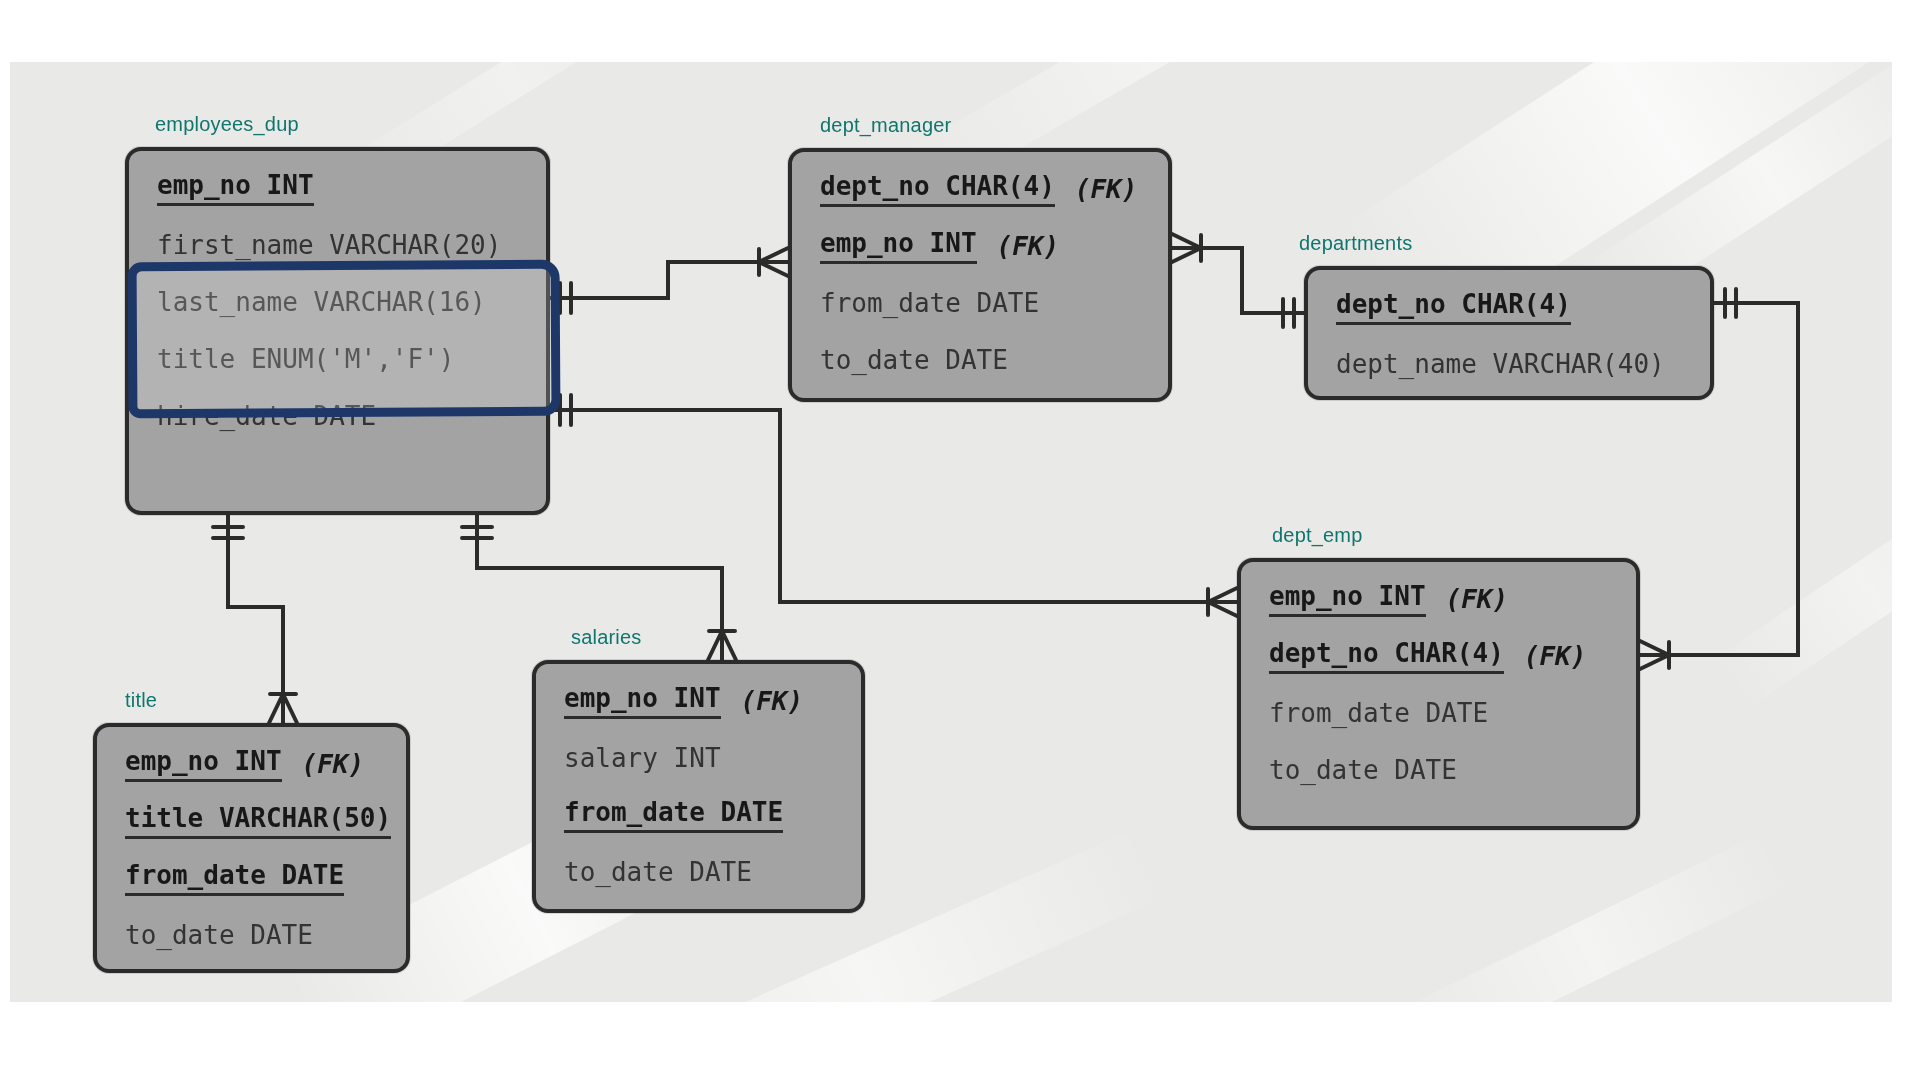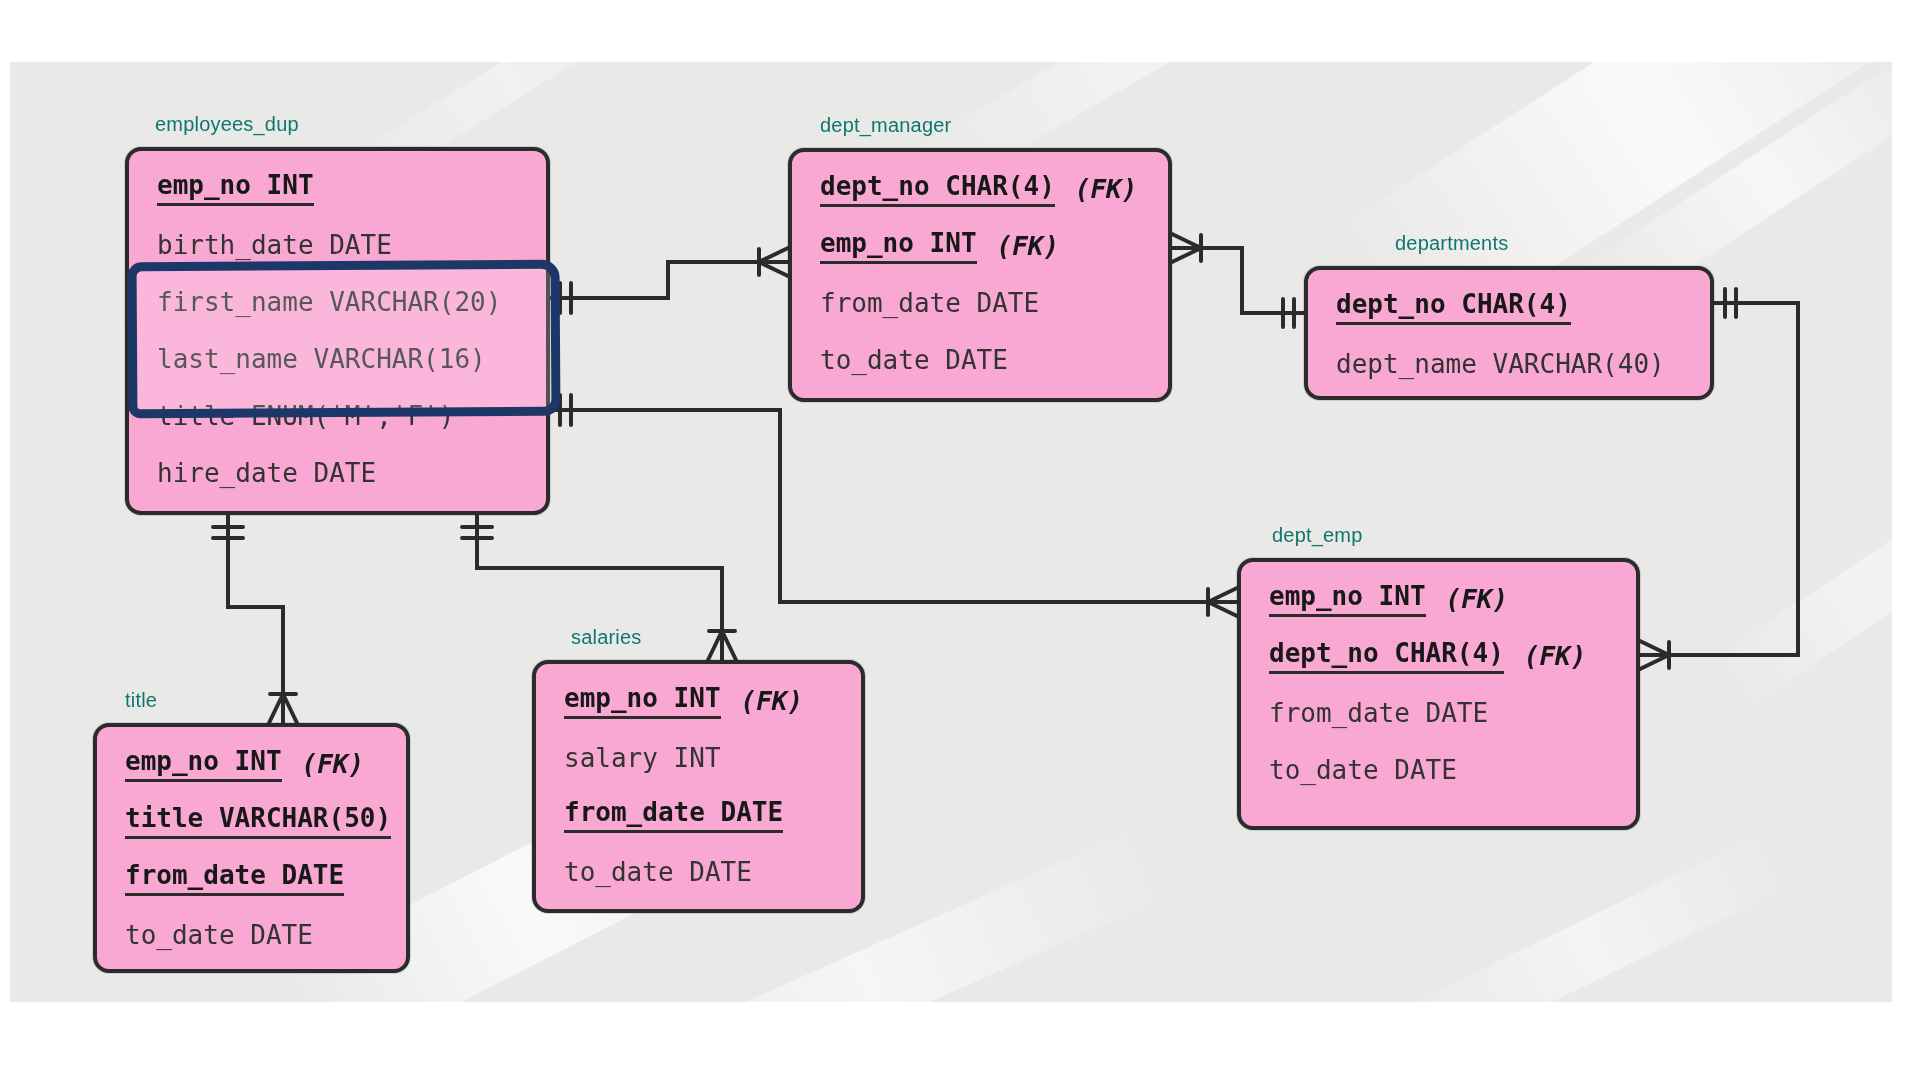--- a/index.html
+++ b/index.html
@@ -17,21 +17,21 @@
     position:absolute; z-index:2; pointer-events:none;
     background:linear-gradient(90deg, rgba(255,255,255,0), rgba(255,255,255,0.9), rgba(255,255,255,0));
   }
   svg.wires { position:absolute; left:0; top:0; z-index:3; }
   .entity-label {
     position:absolute; z-index:4;
     font-size:20px; line-height:34px; color:#0f766e; letter-spacing:0.2px;
   }
   .entity-box {
     position:absolute; z-index:4; box-sizing:border-box;
-    background:#f9a8d4;
+    background:#a3a3a3;
     border:4px solid #2b2b2b; border-radius:16px;
     padding-top:8px;
     box-shadow:0 0 0 1px rgba(43,43,43,0.15);
   }
   .row {
     height:57px; display:flex; align-items:center;
     padding-left:28px;
     font-family:"DejaVu Sans Mono", monospace;
     font-size:26px; color:#333333; white-space:pre;
   }
@@ -99,23 +99,20 @@
   </g>
 </svg>
 
 <div class="entity-label" style="left:155px; top:107px;">employees_dup</div>
 <div class="entity-box" style="left:125px; top:147px; width:425px; height:368px;">
   <div class="row key">
     <span class="u">emp_no INT</span>
     <span class="fk"></span>
   </div>
   <div class="row">
-    <span>birth_date DATE</span>
-  </div>
-  <div class="row">
     <span>first_name VARCHAR(20)</span>
   </div>
   <div class="row">
     <span>last_name VARCHAR(16)</span>
   </div>
   <div class="row">
     <span>title ENUM('M','F')</span>
   </div>
   <div class="row">
     <span>hire_date DATE</span>
@@ -135,21 +132,21 @@
     <span class="fk">(FK)</span>
   </div>
   <div class="row">
     <span>from_date DATE</span>
   </div>
   <div class="row">
     <span>to_date DATE</span>
   </div>
 </div>
 
-<div class="entity-label" style="left:1395px; top:226px;">departments</div>
+<div class="entity-label" style="left:1299px; top:226px;">departments</div>
 <div class="entity-box" style="left:1304px; top:266px; width:410px; height:134px;">
   <div class="row key">
     <span class="u">dept_no CHAR(4)</span>
     <span class="fk"></span>
   </div>
   <div class="row">
     <span>dept_name VARCHAR(40)</span>
   </div>
 </div>
 

